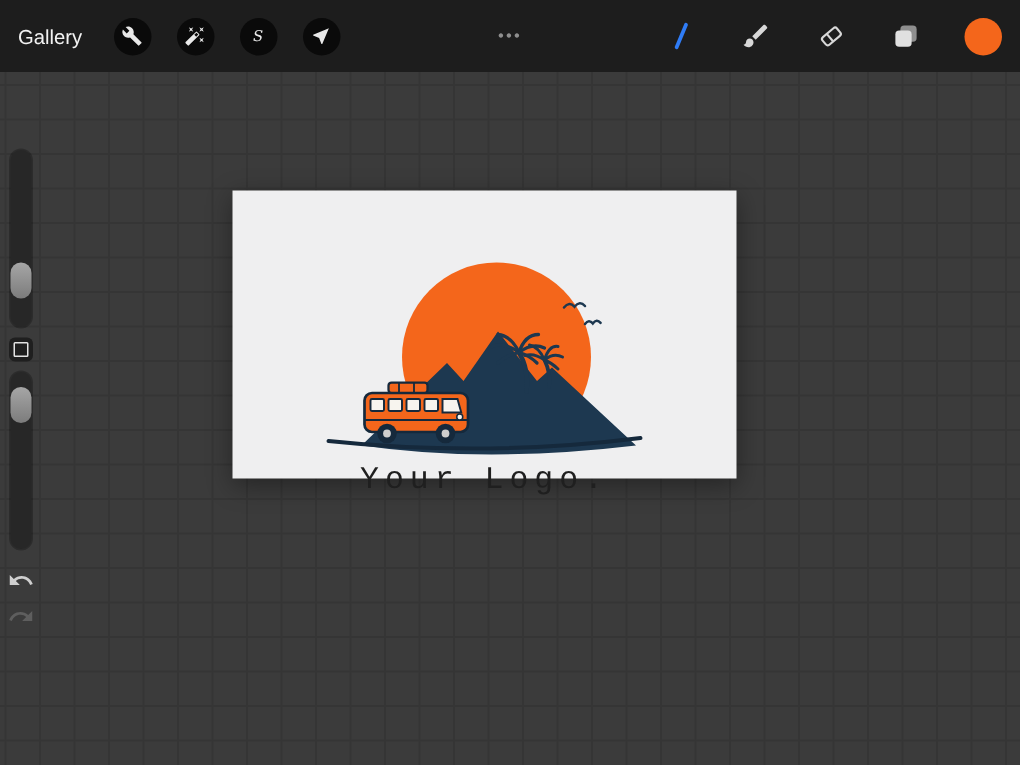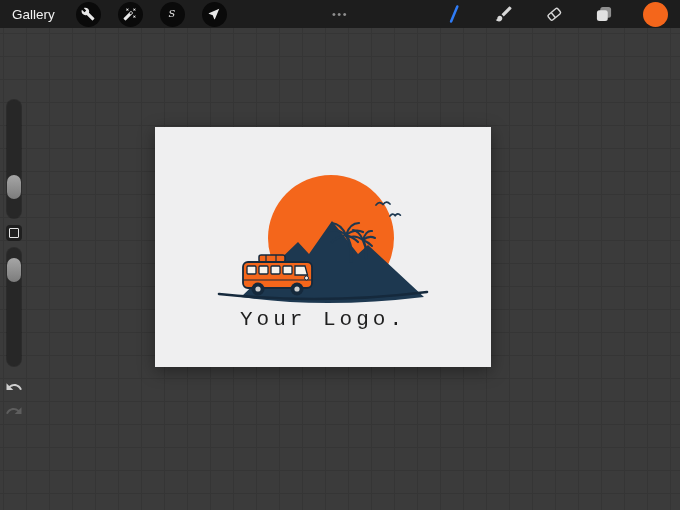--- a/index.html
+++ b/index.html
@@ -7,21 +7,21 @@
     position:relative;width:680px;height:510px;overflow:hidden;
     font-family:"Liberation Sans",sans-serif;
     background-color:#3b3b3b;
     background-image:
       linear-gradient(to right,#353535 1px,transparent 1px),
       linear-gradient(to bottom,#353535 1px,transparent 1px);
     background-size:23px 23px;background-position:3px 10px;
   }
   
   .topbar{
-    position:absolute;top:0;left:0;right:0;height:28px;background:#1d1d1d;
+    position:absolute;top:0;left:0;right:0;height:48px;background:#1d1d1d;
     display:flex;align-items:center;padding:0 12px;box-sizing:border-box;z-index:10;
   }
   .gallery{color:#f2f2f2;font-size:13.5px;margin-right:4px;background:none;border:none;padding:0;font-family:inherit;}
   .tool-btn{
     width:25px;height:25px;border-radius:50%;background:#0a0a0a;border:none;
     display:flex;align-items:center;justify-content:center;margin-left:17px;padding:0;
   }
   .tool-btn svg{width:14px;height:14px;display:block;}
   .center-dots{
     position:absolute;left:50%;transform:translateX(-50%);
@@ -38,21 +38,21 @@
   .handle-a{top:75px;}
   .handle-b{top:10px;}
   .modify{width:16px;height:16px;border-radius:4px;background:#1f1f1f;border:none;margin:7px 0;display:flex;align-items:center;justify-content:center;padding:0;}
   .modify .sq{width:8px;height:8px;border:1.6px solid #e3e3e3;border-radius:1px;}
   .hist-btn{background:none;border:none;padding:0;width:18px;height:18px;}
   .hist-btn svg{width:18px;height:18px;display:block;}
   .undo{margin-top:12px;}
   .redo{margin-top:6px;}
   
   .canvas{
-    position:absolute;left:155px;top:127px;width:336px;height:240px;
+    position:absolute;left:155px;top:127px;width:336px;height:192px;
     background:#efeff0;box-shadow:0 4px 16px rgba(0,0,0,.38);
   }
   .canvas svg{display:block;}
 </style>
 </head>
 <body>
 
 <div class="screen">
 
   <header class="topbar">

